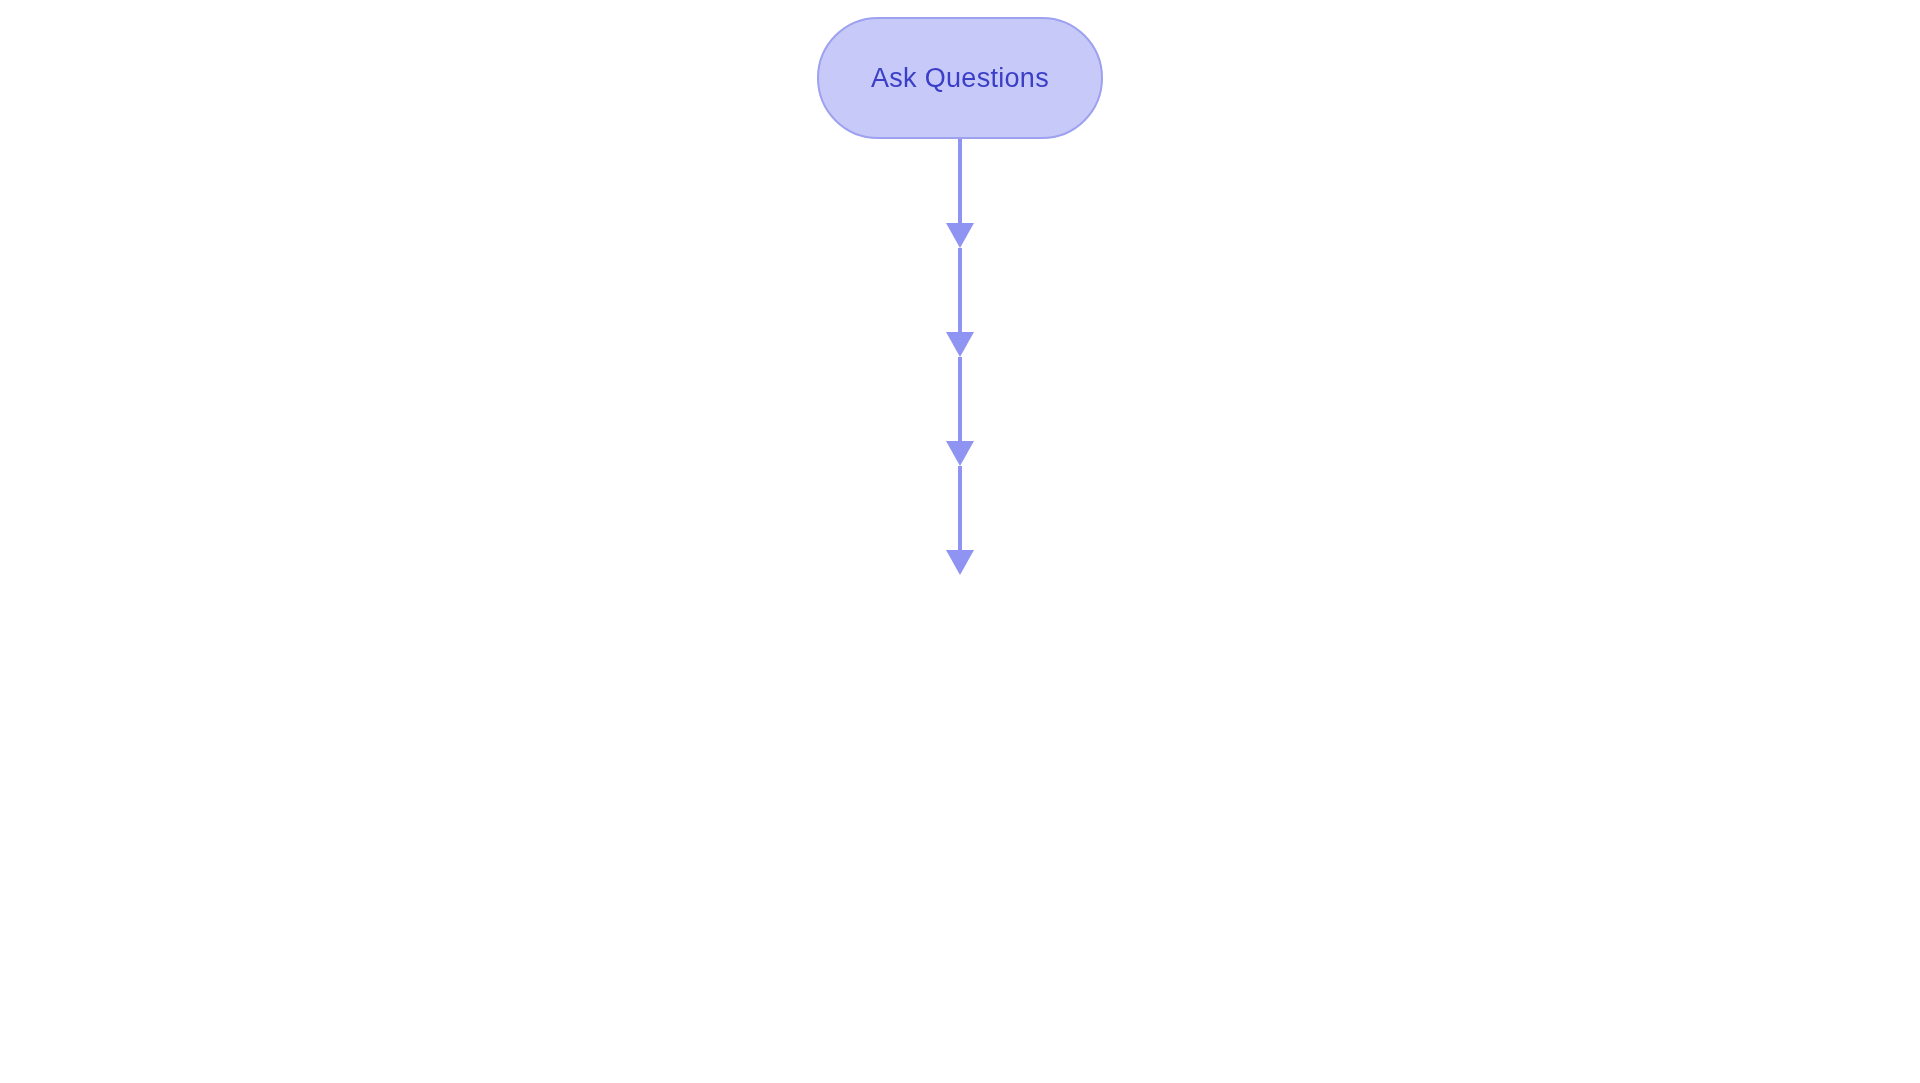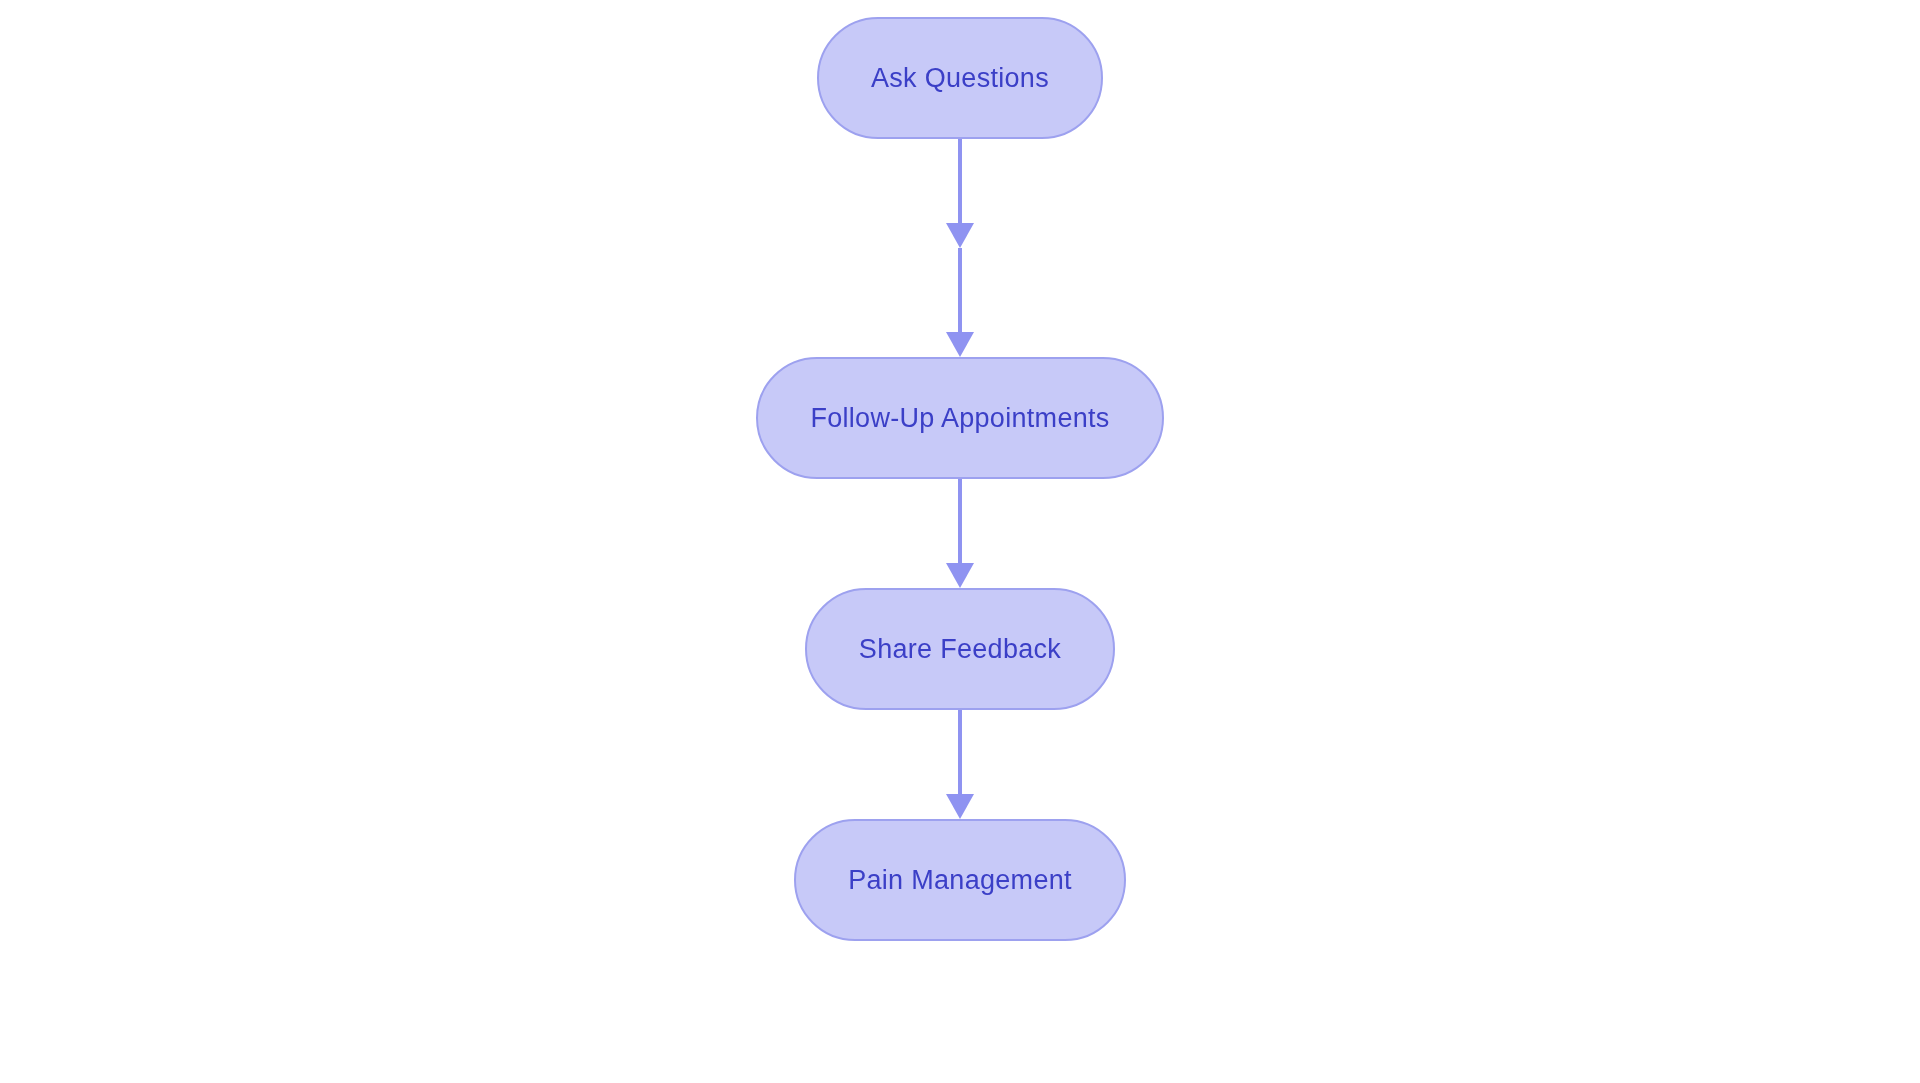--- a/index.html
+++ b/index.html
@@ -75,36 +75,27 @@
       <div class="stem"></div>
       <div class="head"></div>
     </div>
 
 
     <div class="arrow">
       <div class="stem"></div>
       <div class="head"></div>
     </div>
 
-    <div class="node">
-      <span class="node-label">Follow-Up Appointments</span>
-    </div>
 
     <div class="arrow">
       <div class="stem"></div>
       <div class="head"></div>
     </div>
 
-    <div class="node">
-      <span class="node-label">Share Feedback</span>
-    </div>
 
     <div class="arrow">
       <div class="stem"></div>
       <div class="head"></div>
     </div>
 
-    <div class="node">
-      <span class="node-label">Pain Management</span>
-    </div>
 
   </div>
 </div>
 
 </body></html>

